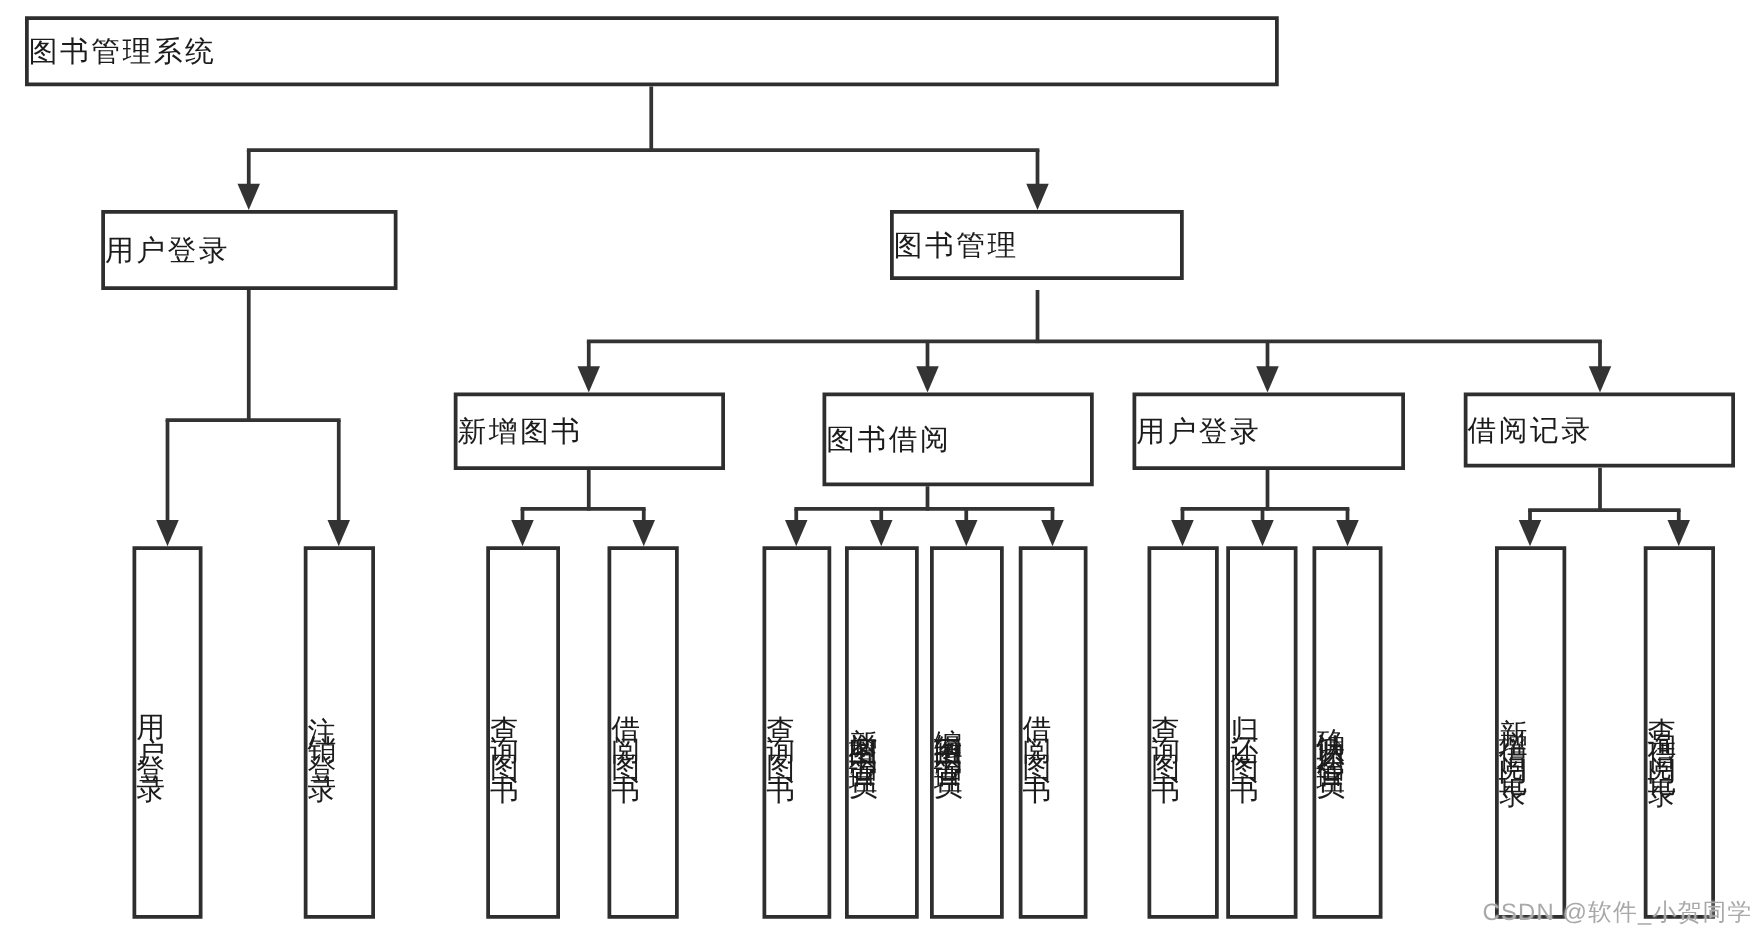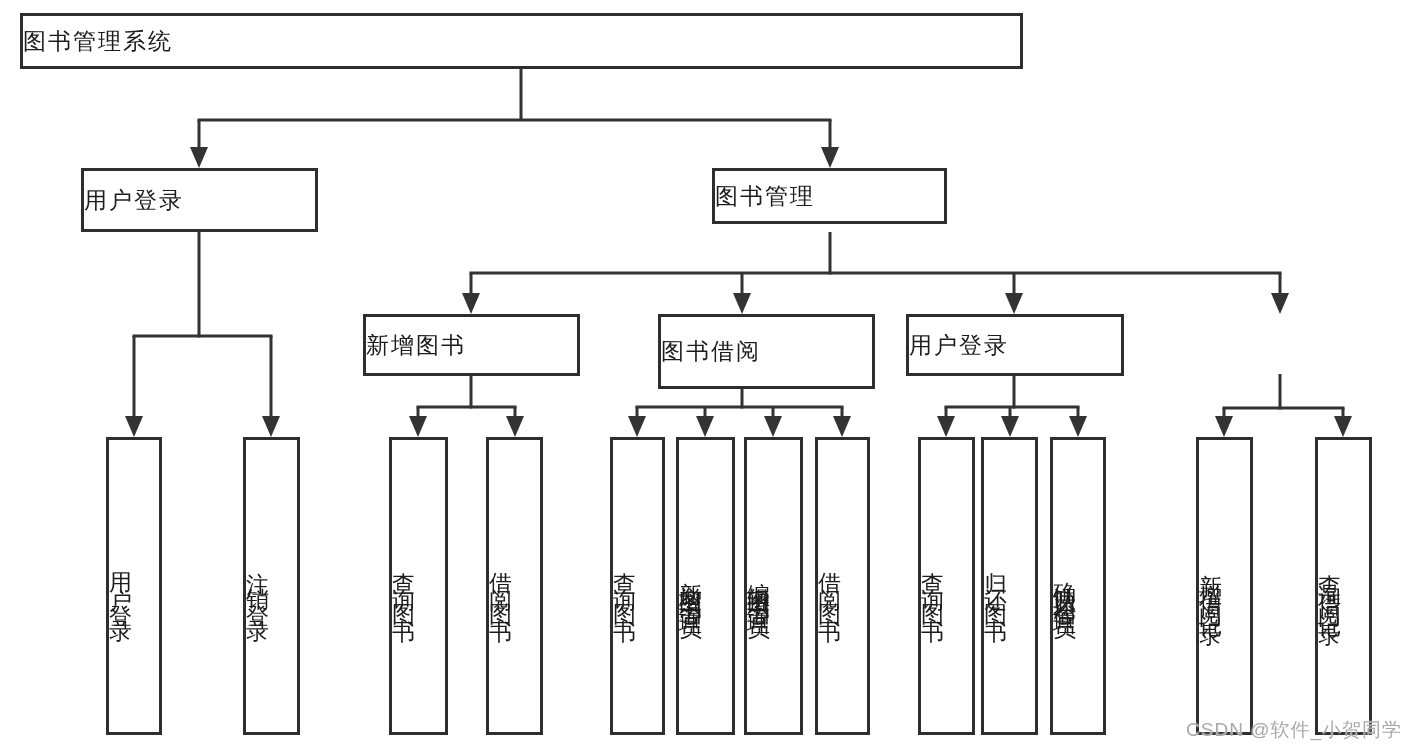--- a/index.html
+++ b/index.html
@@ -140,20 +140,23 @@
 
   <div class="box" style="left:363px;top:314px;width:217px;height:62px">
     <span class="hlabel">新增图书</span>
   </div>
   <div class="box" style="left:658px;top:314px;width:217px;height:75px">
     <span class="hlabel">图书借阅</span>
   </div>
   <div class="box" style="left:906px;top:314px;width:218px;height:62px">
     <span class="hlabel">用户登录</span>
   </div>
+  <div class="box" style="left:1171px;top:314px;width:217px;height:60px">
+    <span class="hlabel">借阅记录</span>
+  </div>
 
   <div class="box leaf" style="left:106px;top:437px;width:56px;height:298px">
     <span class="vlabel sp-wide">用户登录</span>
   </div>
   <div class="box leaf" style="left:243px;top:437px;width:57px;height:298px">
     <span class="vlabel sp-wide">注销登录</span>
   </div>
   <div class="box leaf" style="left:389px;top:437px;width:59px;height:298px">
     <span class="vlabel sp-wide">查询图书</span>
   </div>

